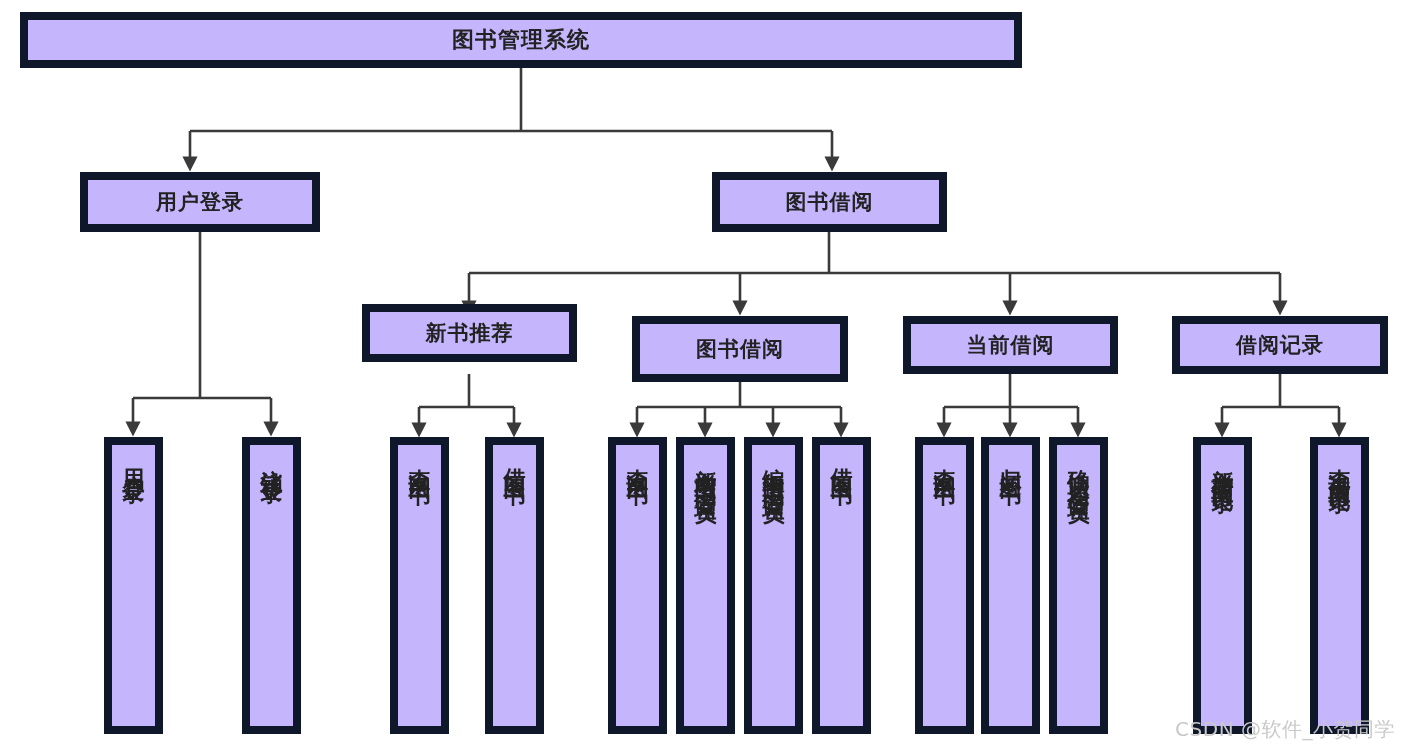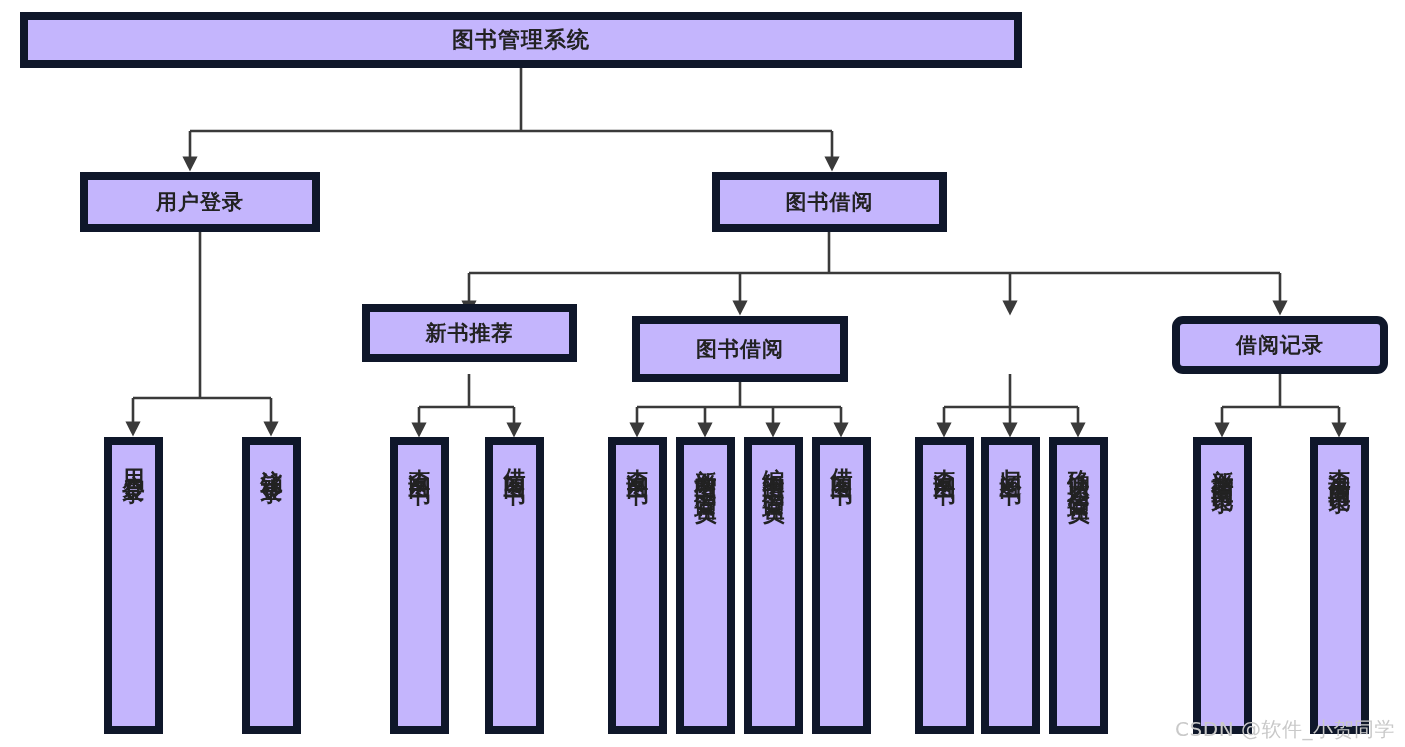--- a/index.html
+++ b/index.html
@@ -129,22 +129,25 @@
   </div>
 
   <div class="node h-node" style="left:362px;top:304px;width:215px;height:58px;">
     <span class="lbl">新书推荐</span>
   </div>
 
   <div class="node h-node" style="left:632px;top:316px;width:216px;height:66px;">
     <span class="lbl">图书借阅</span>
   </div>
 
-
-  <div class="node h-node" style="left:1172px;top:316px;width:216px;height:58px;border-radius:11px;">
+  <div class="node h-node" style="left:903px;top:316px;width:215px;height:58px;">
+    <span class="lbl">当前借阅</span>
+  </div>
+
+  <div class="node h-node" style="left:1172px;top:316px;width:216px;height:58px;">
     <span class="lbl">借阅记录</span>
   </div>
 
   <div class="node v-node" style="left:104px;top:437px;width:59px;height:297px;">
     <span class="lbl">用户登录</span>
   </div>
 
   <div class="node v-node" style="left:242px;top:437px;width:59px;height:297px;">
     <span class="lbl">注销登录</span>
   </div>

